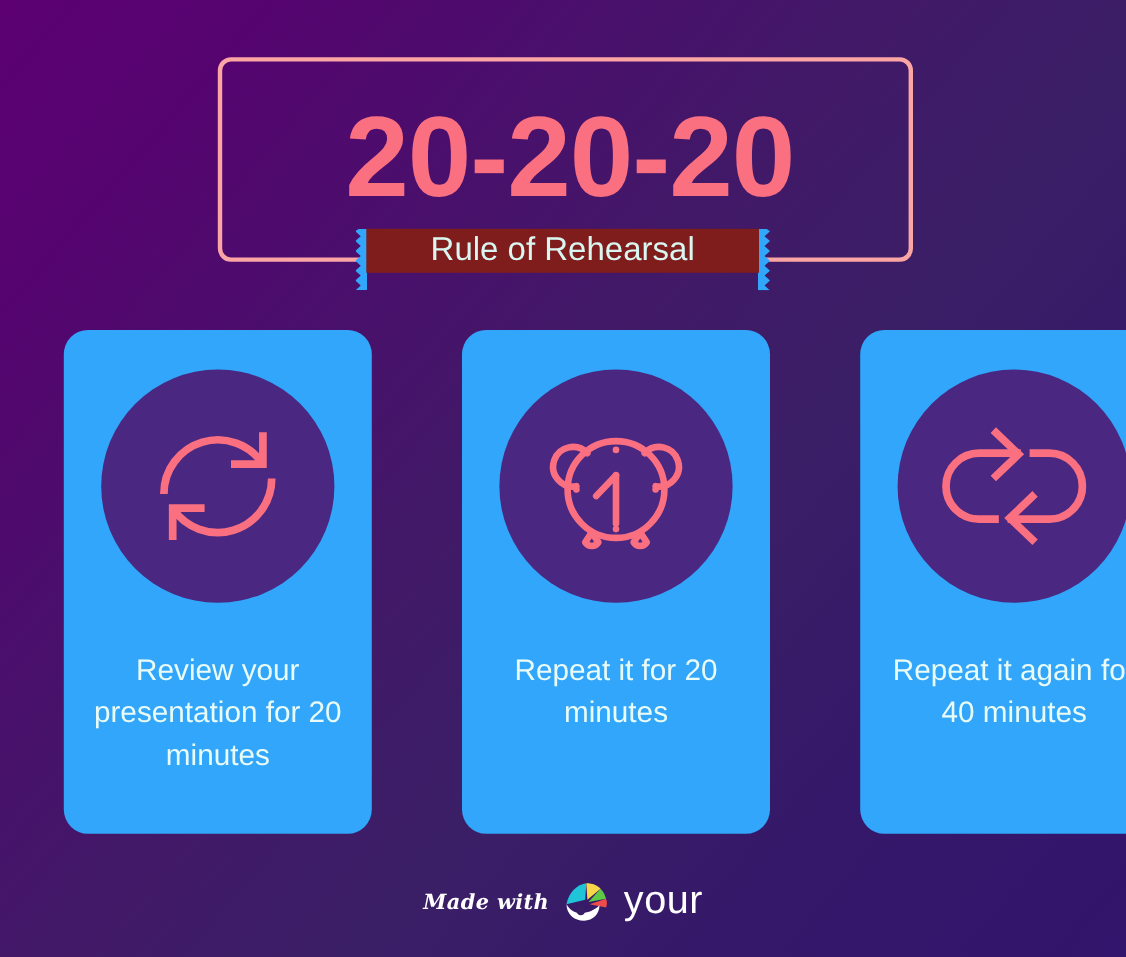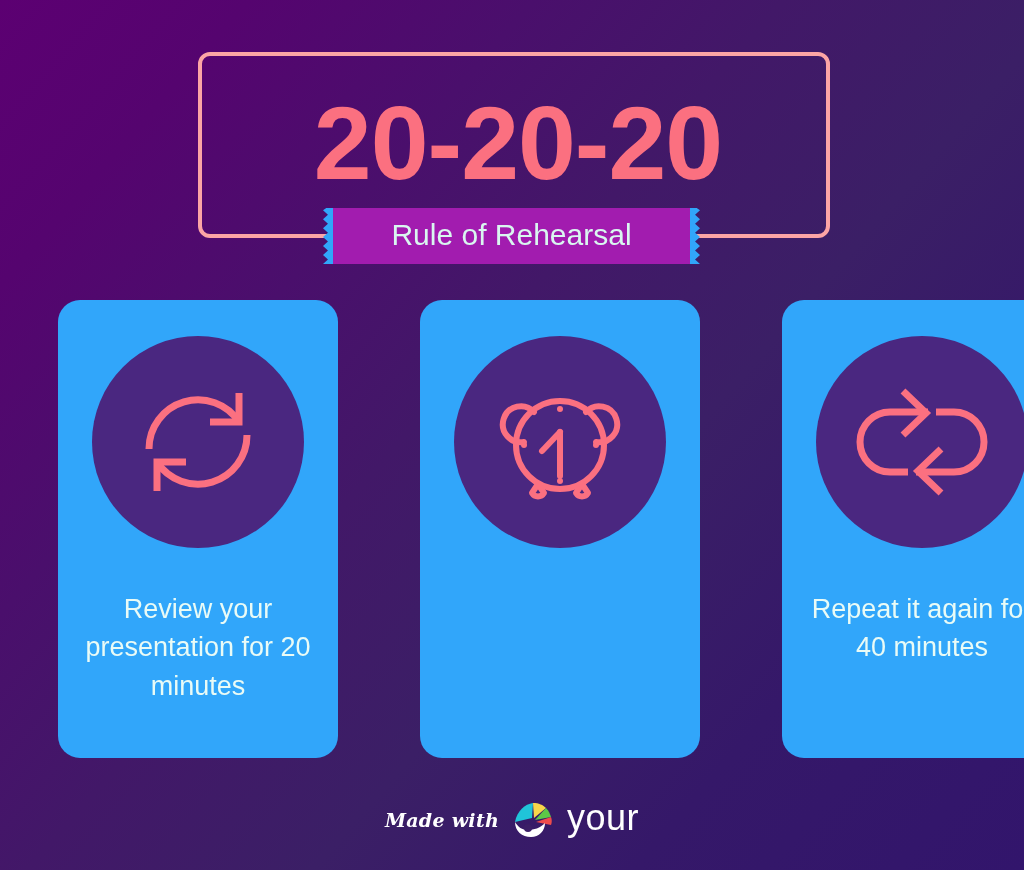--- a/index.html
+++ b/index.html
@@ -52,22 +52,22 @@
     top: 208px;
     width: 377px;
     height: 56px;
   }
 
   #ribbon-body {
     position: absolute;
     left: 10px;
     top: 0;
     width: 357px;
-    height: 56px;
-    background: #a21caf;
+    height: 40px;
+    background: #7f1d1d;
     display: flex;
     align-items: center;
     justify-content: center;
   }
 
   #ribbon-label {
     color: #D9F7F0;
     font-size: 30px;
     line-height: 1;
     white-space: nowrap;
@@ -220,20 +220,21 @@
           <path d="M 62 97 L 62 53"></path>
           <path d="M 44 72 L 62 53"></path>
 
           <circle cx="62" cy="30" r="3" fill="#FB7080" stroke="none"></circle>
           <circle cx="26" cy="66" r="3" fill="#FB7080" stroke="none"></circle>
           <circle cx="98" cy="66" r="3" fill="#FB7080" stroke="none"></circle>
           <circle cx="62" cy="102" r="3" fill="#FB7080" stroke="none"></circle>
         </g>
       </svg>
     </div>
+    <div class="card-text">Repeat it for 20 minutes</div>
   </div>
 
   <div class="card">
     <div class="card-icon-circle">
       <svg width="132" height="112" viewBox="0 0 132 112">
         <g fill="none" stroke="#FB7080" stroke-width="7" stroke-linecap="butt">
 
           <path d="M 72 26 L 34 26 A 30 30 0 0 0 34 86 L 52 86"></path>
 
           <path d="M 60 86 L 98 86 A 30 30 0 0 0 98 26 L 80 26"></path>

